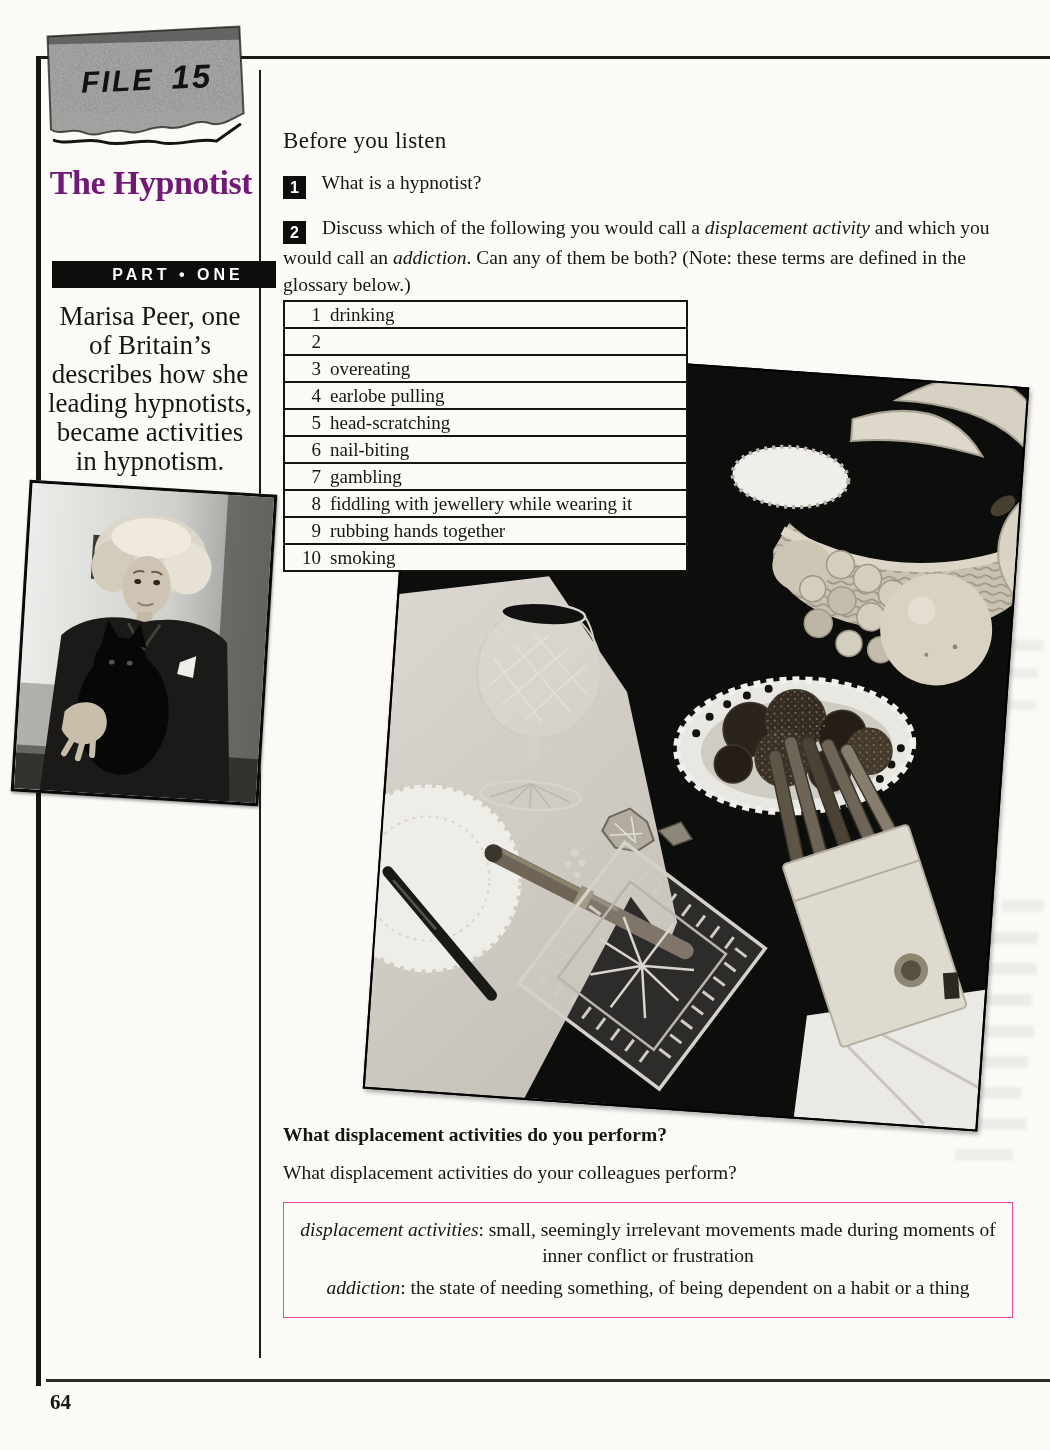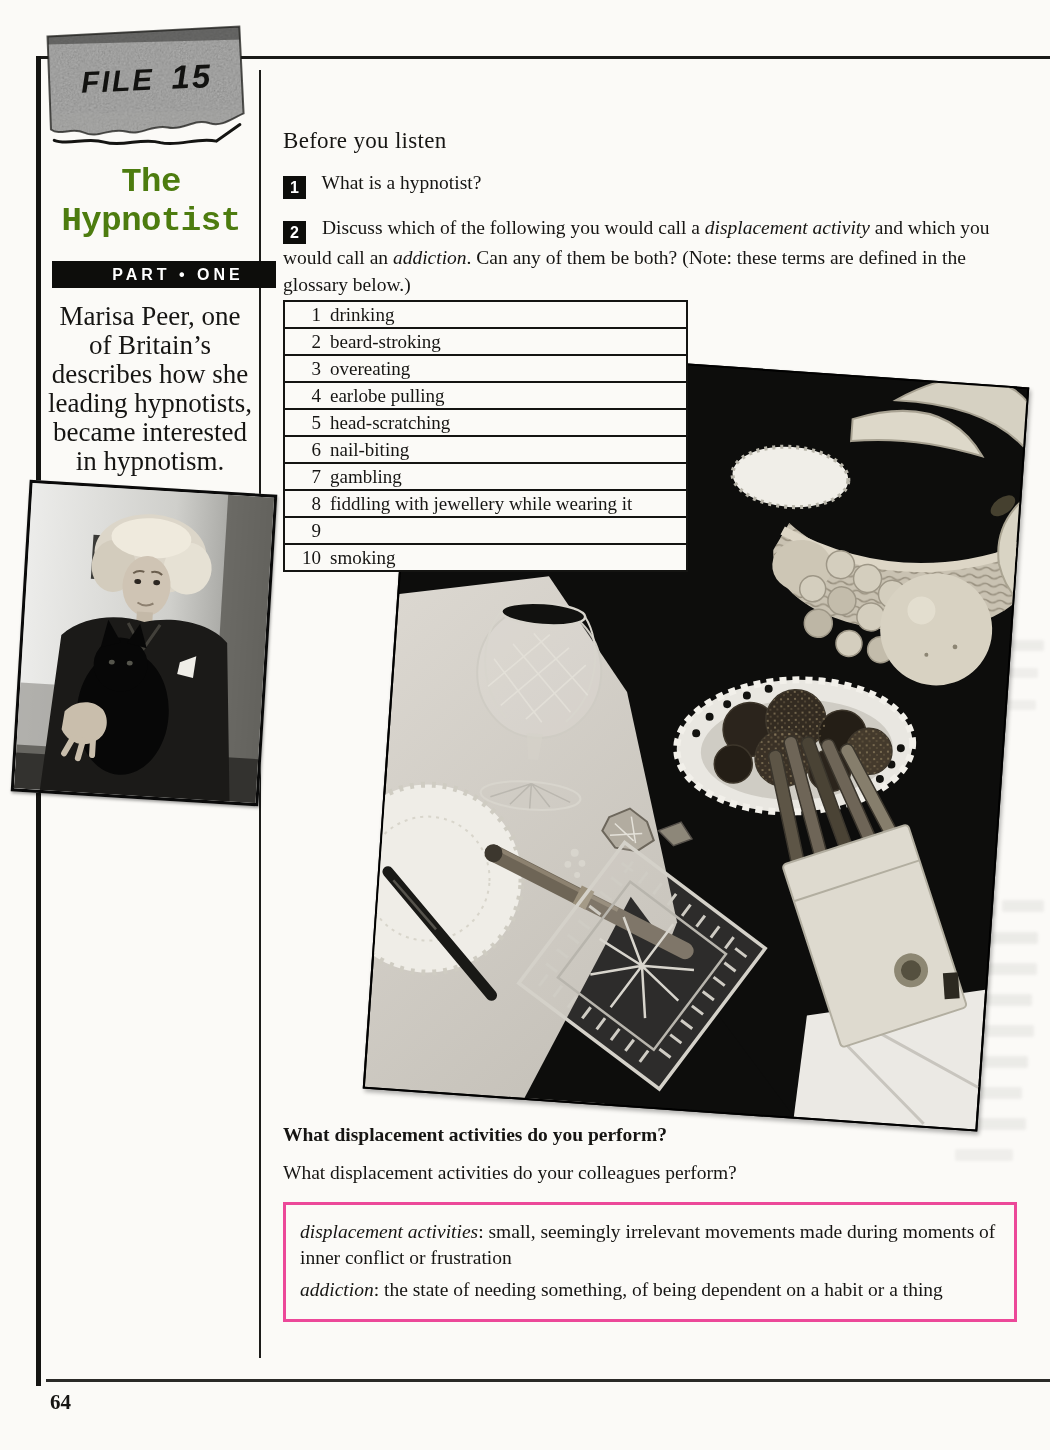--- a/index.html
+++ b/index.html
@@ -10,22 +10,22 @@
   
   .rule-top{left:36px;top:56px;width:1014px;height:3px;background:#1a1a18;}
   .rule-left{left:36px;top:56px;width:5px;height:1330px;background:#141412;}
   .rule-divider{left:259px;top:70px;width:2px;height:1288px;background:#1c1c1a;}
   .rule-bottom{left:46px;top:1379px;width:1004px;height:3px;background:#2a2a28;}
   .page-num{left:50px;top:1390px;font-size:21px;font-weight:bold;}
 
   
   .banner{left:45px;top:26px;width:200px;height:132px;transform:rotate(-1.5deg);}
   .side-title{left:38px;top:163px;width:226px;text-align:center;
-      font-family:Liberation Mono, monospace;font-weight:bold;font-size:34px;line-height:39px;
-      letter-spacing:-0.5px;color:#4d7c0f;}
+      font-family:Liberation Serif, serif;font-weight:bold;font-size:34px;line-height:39px;
+      letter-spacing:-0.5px;color:#701a75;}
   .part-bar{left:52px;top:261px;width:196px;height:27px;background:#0d0d0b;color:#ffffff;
       font-family:"Liberation Sans", sans-serif;font-weight:bold;font-size:16px;letter-spacing:4px;
       display:flex;align-items:center;justify-content:center;padding-left:28px;}
   .side-intro{left:30px;top:302px;width:240px;text-align:center;font-size:27px;line-height:29px;}
   .portrait{left:20px;top:487px;width:242px;height:306px;transform:rotate(3.5deg);
       border:3px solid #0a0a0a;background:#d8d8d5;box-shadow:1px 2px 3px rgba(0,0,0,0.35);}
   .portrait svg{display:block;width:100%;height:100%;}
 
   
   .section-title{left:283px;top:128px;font-size:23px;letter-spacing:0.3px;}
@@ -45,21 +45,21 @@
   .activity-row{display:flex;height:25px;border:2px solid #141412;background:#fbfaf7;
       margin-top:-2px;align-items:center;font-size:19px;}
   .activity-row:first-child{margin-top:0;}
   .act-num{width:36px;text-align:right;padding-right:9px;flex:none;}
   .act-label{flex:1;}
 
   .question{left:283px;width:740px;font-size:19.5px;z-index:3;}
   .q1{top:1124px;font-weight:bold;} .q2{top:1162px;}
 
   .glossary{left:283px;top:1202px;width:700px;border:3px solid #16161“4;z-index:3;}
-  .glossary{border:3px solid #ec4899;padding:8px 14px 10px 14px;background:#fbfaf7;}
+  .glossary{border:1px solid #ec4899;padding:8px 14px 10px 14px;background:#fbfaf7;text-align:center;}
   .glossary p{margin:6px 0;font-size:19.5px;line-height:26px;}
 
   .ghost{position:absolute;background:#8a8a86;border-radius:2px;filter:blur(1.5px);z-index:0;}
 </style>
 </head>
 <body>
 
 <div class="page">
 
   <div class="abs rule-top"></div>
@@ -99,21 +99,21 @@
 
   <div class="abs part-bar">
     <span>PART • ONE</span>
   </div>
 
   <div class="abs side-intro">
     <div>Marisa Peer, one</div>
     <div>of Britain’s</div>
     <div>describes how she</div>
     <div>leading hypnotists,</div>
-    <div>became interested</div>
+    <div>became activities</div>
     <div>in hypnotism.</div>
   </div>
 
   <div class="abs portrait">
     <svg viewBox="0 0 242 306" preserveAspectRatio="none">
       <defs>
         <linearGradient id="wallG" x1="0" y1="0" x2="1" y2="0">
           <stop offset="0" stop-color="#ececea"></stop>
             <stop offset="0.6" stop-color="#cfcfcb"></stop>
           <stop offset="1" stop-color="#8d8d89"></stop>
@@ -330,21 +330,20 @@
     </svg>
   </div>
 
   <div class="abs activity-table">
     <div class="activity-row">
         <span class="act-num">1</span>
         <span class="act-label">drinking</span>
       </div>
     <div class="activity-row">
         <span class="act-num">2</span>
-        <span class="act-label">beard-stroking</span>
       </div>
     <div class="activity-row">
         <span class="act-num">3</span>
         <span class="act-label">overeating</span>
       </div>
     <div class="activity-row">
         <span class="act-num">4</span>
         <span class="act-label">earlobe pulling</span>
       </div>
     <div class="activity-row">
@@ -358,20 +357,21 @@
     <div class="activity-row">
         <span class="act-num">7</span>
         <span class="act-label">gambling</span>
       </div>
     <div class="activity-row">
         <span class="act-num">8</span>
         <span class="act-label">fiddling with jewellery while wearing it</span>
       </div>
     <div class="activity-row">
         <span class="act-num">9</span>
+        <span class="act-label">rubbing hands together</span>
       </div>
     <div class="activity-row">
         <span class="act-num">10</span>
         <span class="act-label">smoking</span>
       </div>
   </div>
 
   <div class="abs question q1">What displacement activities do you perform?</div>
   <div class="abs question q2">What displacement activities do your colleagues perform?</div>
 

